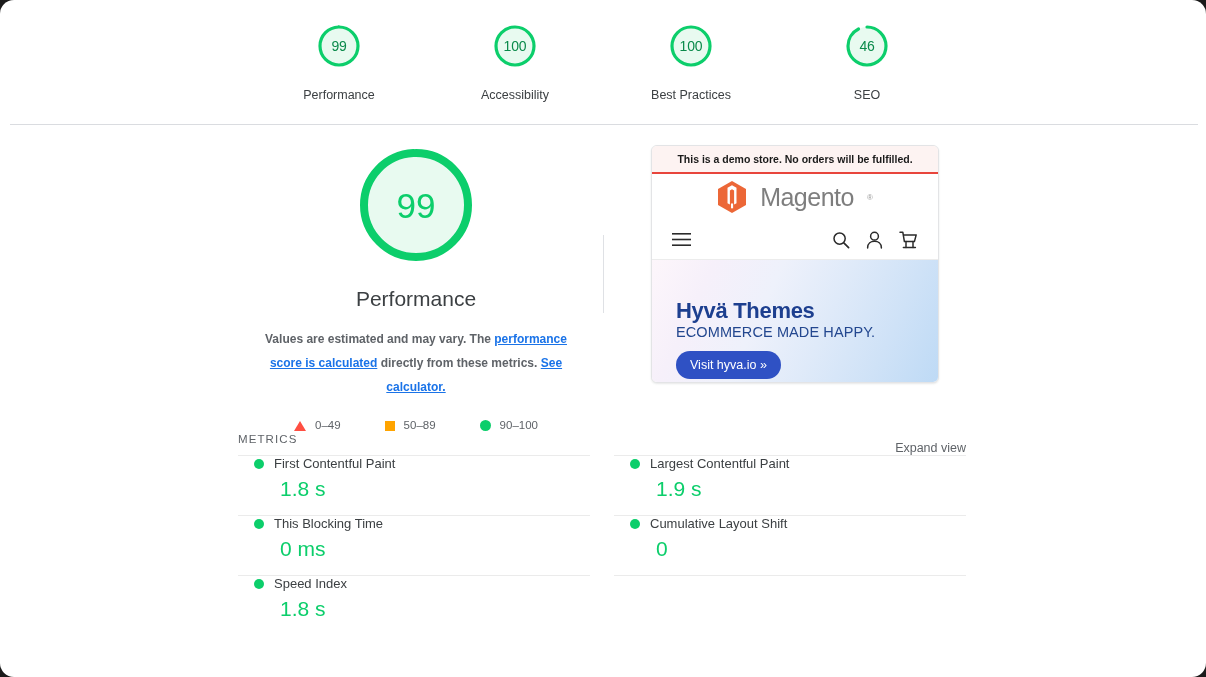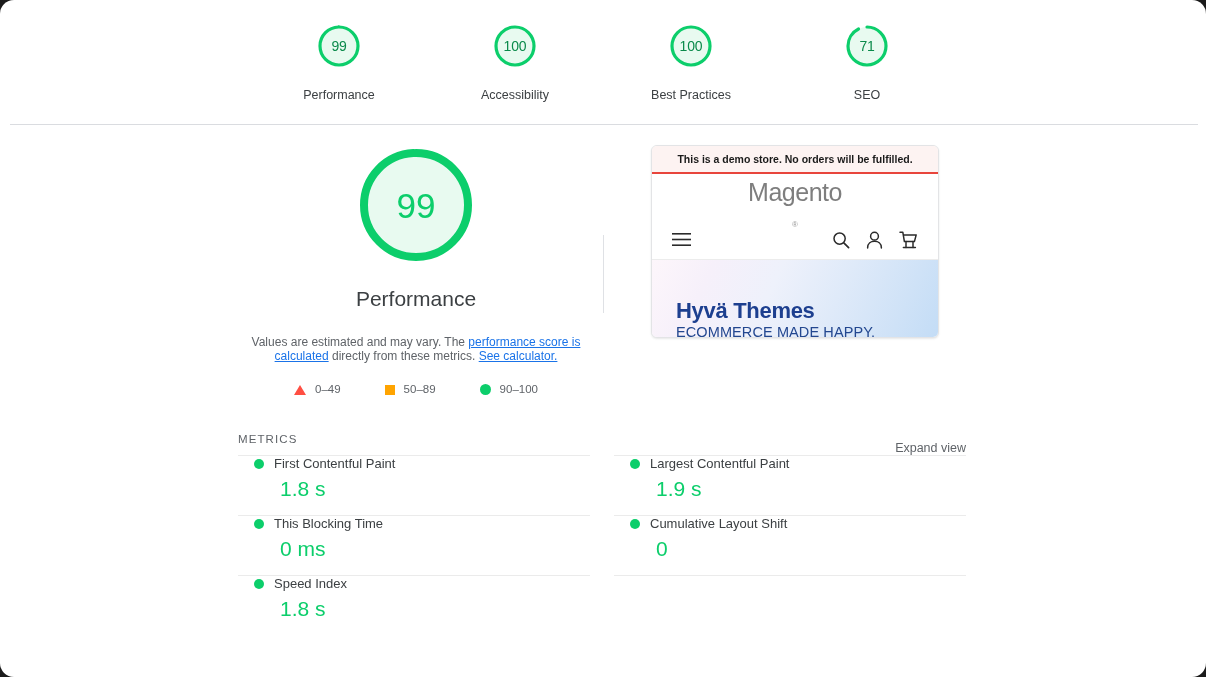--- a/index.html
+++ b/index.html
@@ -109,26 +109,27 @@
     line-height: 1;
     letter-spacing: 0px;
   }
   #gauge-title {
     margin-top: 22px;
     font-size: 21px;
     color: #3c4043;
     font-weight: 400;
   }
   #gauge-desc {
-    margin-top: 24px;
+    margin-top: 16px;
     width: 330px;
     text-align: center;
     font-size: 12px;
-    line-height: 14px;
+    line-height: 24px;
     color: #5f6368;
+    font-weight: bold;
   }
   #gauge-desc a {
     color: #1a73e8;
     text-decoration: underline;
   }
 
   #legend {
     margin-top: 20px;
     display: flex;
     align-items: center;
@@ -166,21 +167,21 @@
     height: 78px;
     background: #dfe1e5;
   }
 
   
   #thumb-frame {
     position: absolute;
     left: 651px;
     top: 20px;
     width: 288px;
-    height: 193px;
+    height: 238px;
     background: #ffffff;
     border: 1px solid #e3e4e6;
     border-radius: 6px;
     overflow: hidden;
     box-shadow: 0 1px 2px rgba(60,64,67,0.12);
   }
   #demo-banner {
     height: 28px;
     background: #fdf3f2;
     border-bottom: 2px solid #e8453c;
@@ -192,21 +193,20 @@
     color: #1a1a1a;
     white-space: nowrap;
   }
   #logo-row {
     height: 46px;
     display: flex;
     align-items: center;
     justify-content: center;
     background: #fff;
     gap: 13px;
-    flex-direction: column;
   }
   #logo-text {
     font-size: 25px;
     color: #7e7e7e;
     letter-spacing: -0.5px;
     font-family: "Liberation Sans", sans-serif;
   }
   #logo-reg {
     font-size: 8px;
     color: #9a9a9a;
@@ -356,21 +356,21 @@
         </div>
         <div class="chip-label">Best Practices</div>
       </div>
 
       <div class="score-chip">
         <div class="mini-gauge">
           <svg width="44" height="44" viewBox="0 0 44 44">
             <circle cx="22" cy="22" r="19" fill="#e8faf0"></circle>
             <circle id="mg3" cx="22" cy="22" r="19" fill="none" stroke="#0cce6b" stroke-width="3.2" stroke-linecap="round" stroke-dasharray="119.38" stroke-dashoffset="9.55"></circle>
           </svg>
-          <div class="mg-num" style="color:#0a8a4a">71</div>
+          <div class="mg-num" style="color:#0a8a4a">46</div>
         </div>
         <div class="chip-label">SEO</div>
       </div>
 
     </div>
   </div>
   <div id="topbar-divider"></div>
 
   <div id="main">
 

